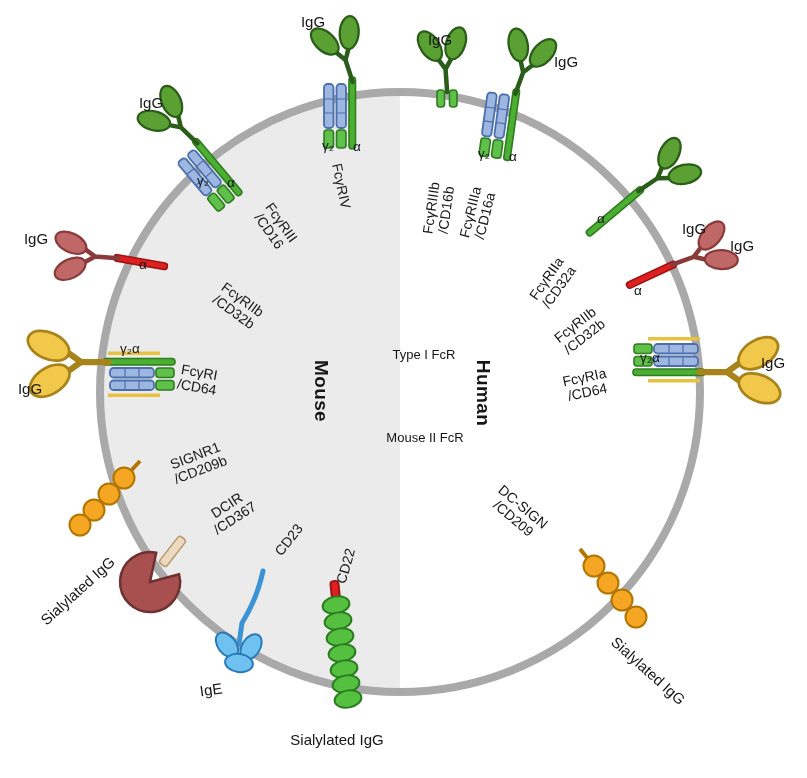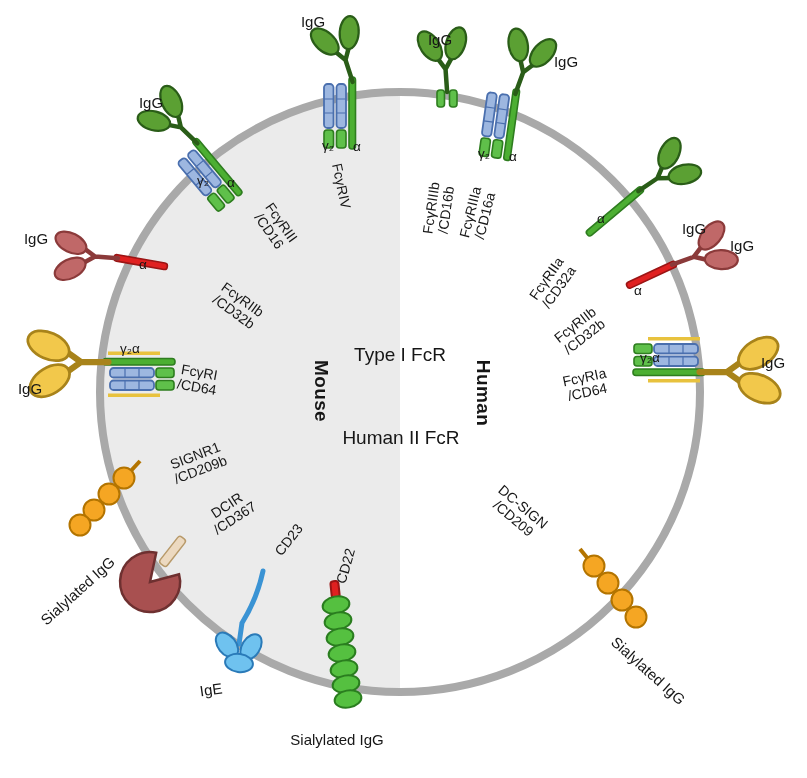--- a/index.html
+++ b/index.html
@@ -4,21 +4,21 @@
 <style>
   html,body{margin:0;padding:0;background:#fff;}
   .stage{position:relative;width:807px;height:778px;background:#fff;overflow:hidden;
          font-family:"Liberation Sans","DejaVu Sans",sans-serif;color:#111;}
   .stage svg{position:absolute;left:0;top:0;}
   .lbl{position:absolute;transform:translate(-50%,-50%) rotate(var(--r,0deg));
        white-space:pre-line;text-align:center;line-height:1.08;color:#161616;}
   .name{font-size:14px;}
   .chain{font-size:13.5px;}
   .lig{font-size:15px;}
-  .ctr{font-size:19px;}
+  .ctr{font-size:13px;margin-left:24px;}
   .half{font-size:19px;font-weight:700;letter-spacing:.4px;}
 </style>
 </head>
 <body>
 
 <div class="stage">
 
   <svg width="807" height="778" viewBox="0 0 807 778">
     <defs>
       <g id="igg">
@@ -143,21 +143,21 @@
       <circle cx="594" cy="566" r="10.5"></circle>
       <circle cx="608" cy="583" r="10.5"></circle>
       <circle cx="622" cy="600" r="10.5"></circle>
       <circle cx="636" cy="617" r="10.5"></circle>
     </g>
   </svg>
 
   <div class="lbl half" style="left:321px;top:391px;--r:90deg">Mouse</div>
   <div class="lbl half" style="left:483px;top:393px;--r:90deg">Human</div>
   <div class="lbl ctr" style="left:400px;top:355px">Type I FcR</div>
-  <div class="lbl ctr" style="left:401px;top:438px">Human II FcR</div>
+  <div class="lbl ctr" style="left:401px;top:438px">Mouse II FcR</div>
 
   <div class="lbl name" style="left:341px;top:186px;--r:78deg">FcγRIV</div>
   <div class="lbl name" style="left:275px;top:227px;--r:55deg">FcγRIII
 /CD16</div>
   <div class="lbl name" style="left:238px;top:306px;--r:36deg">FcγRIIb
 /CD32b</div>
   <div class="lbl name" style="left:198px;top:380px;--r:10deg">FcγRI
 /CD64</div>
   <div class="lbl name" style="left:198px;top:463px;--r:-21deg">SIGNR1
 /CD209b</div>

